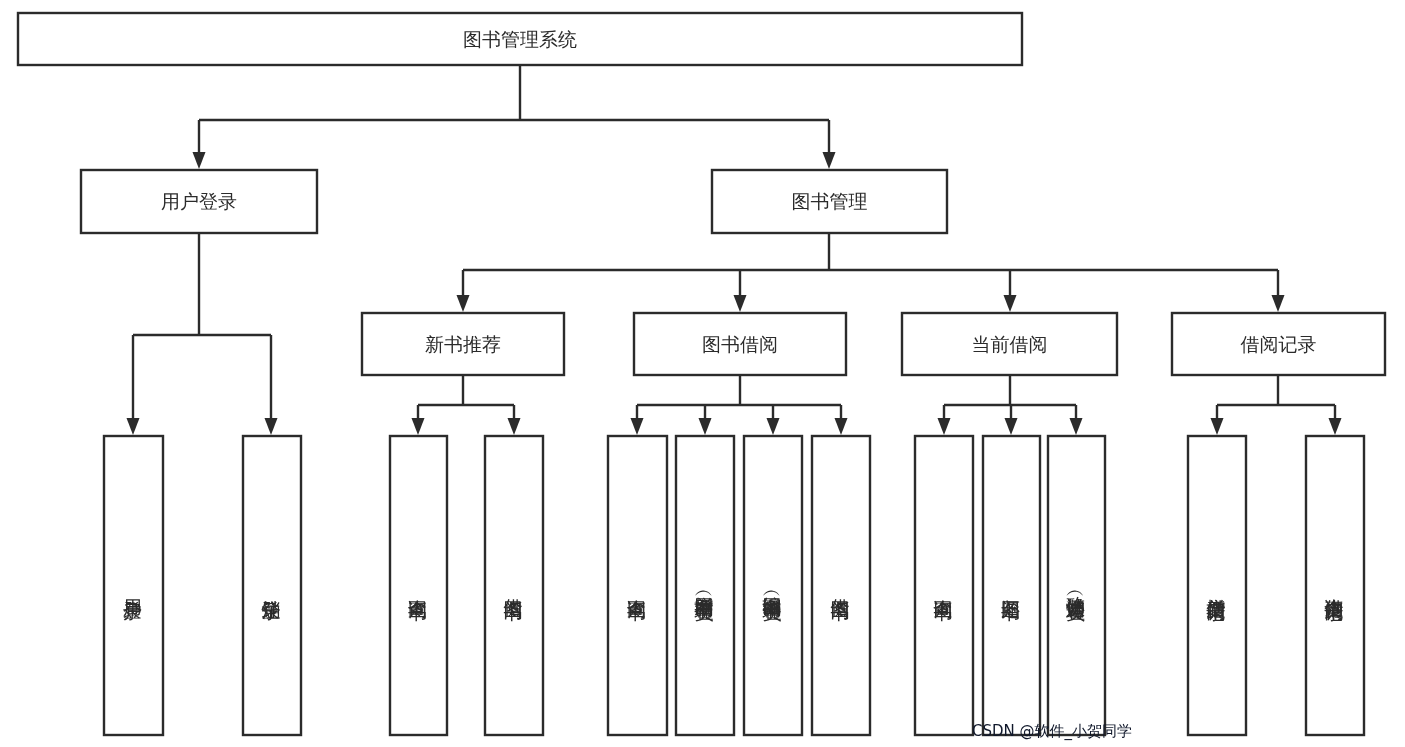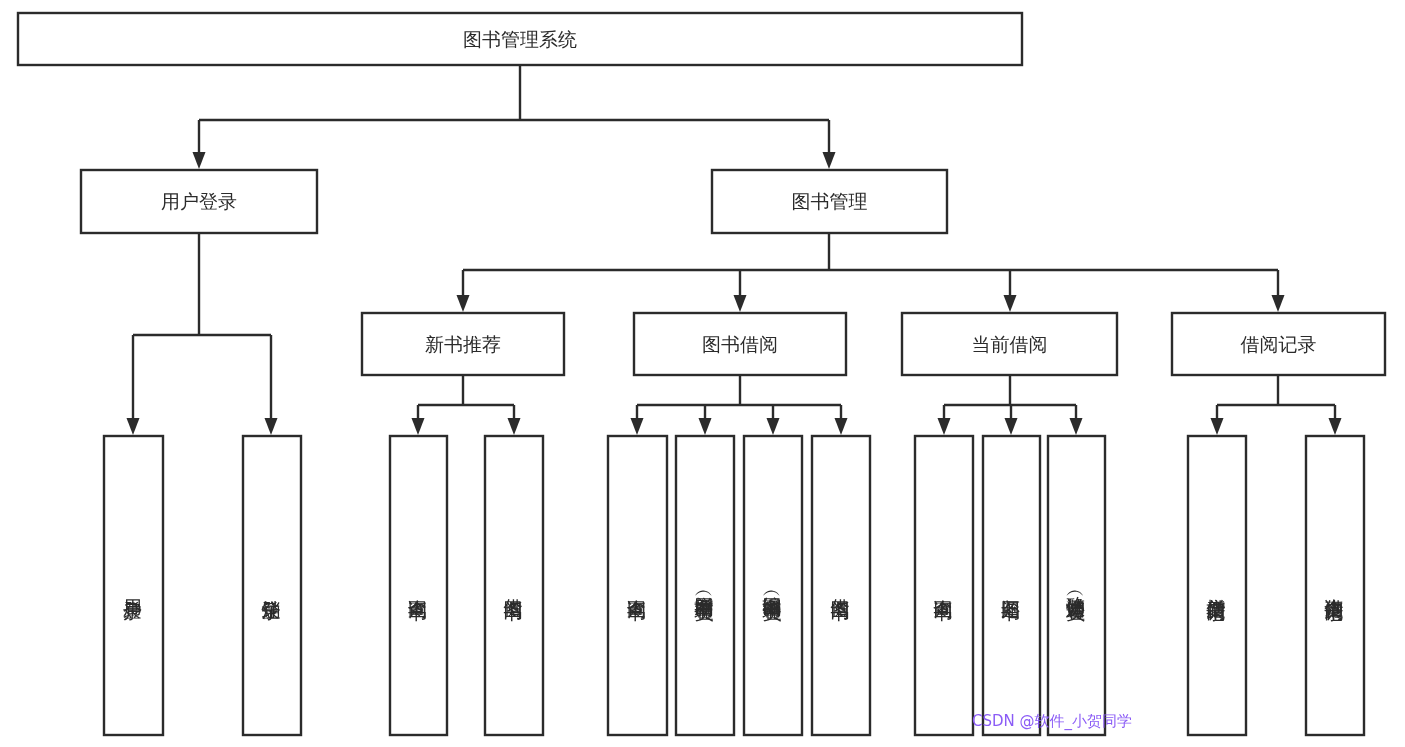--- a/index.html
+++ b/index.html
@@ -63,24 +63,24 @@
     font-size: 19px;
     line-height: 1.06;
     color: #2b2b2b;
     letter-spacing: 1px;
     white-space: nowrap;
     text-align: center;
   }
   .watermark {
     position: absolute;
     right: 12px;
-    bottom: 16px;
+    bottom: 6px;
     font-family: "DejaVu Sans", "Liberation Sans", sans-serif;
     font-size: 15px;
-    color: #8b5cf6;
+    color: #0f172a;
     white-space: nowrap;
     user-select: none;
   }
 </style>
 </head>
 <body>
 
 <div id="diagram-root">
   <svg id="flow-svg" viewBox="0 0 1405 747">
     <g id="connector-layer">

